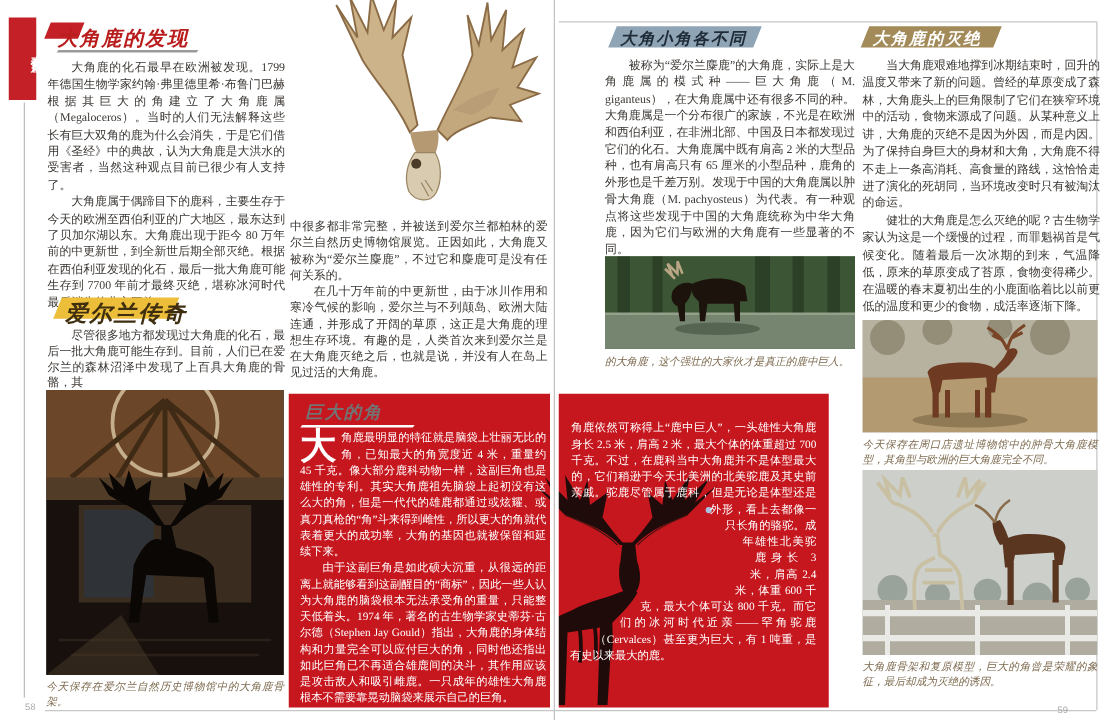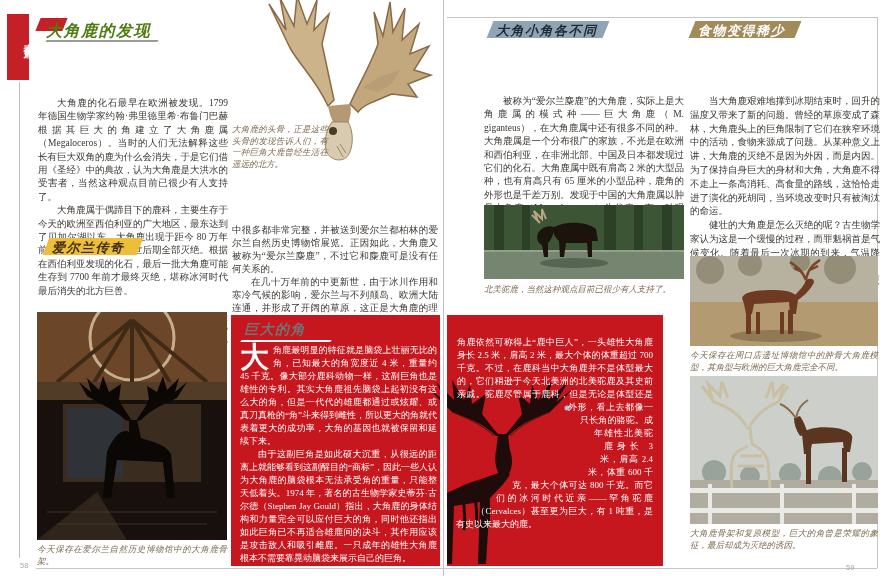--- a/index.html
+++ b/index.html
@@ -1,19 +1,19 @@
 <!DOCTYPE html>
 <html><head>
 <meta charset="utf-8">
 <style>
   html,body{margin:0;padding:0;background:#ffffff;}
   .spread{position:relative;width:894px;height:576px;background:#fff;overflow:hidden;
           font-family:"Liberation Serif",serif;}
   .abs{position:absolute;}
-  .bodytext{position:absolute;font-size:9.5px;line-height:13.4px;color:#3a3632;text-align:justify;margin-top:48px;}
+  .bodytext{position:absolute;font-size:9.5px;line-height:13.4px;color:#3a3632;text-align:justify;}
   .bodytext p{margin:0;text-indent:2em;}
   .bodytext p.noind{text-indent:0;}
   .cap{position:absolute;font-size:8.5px;line-height:11.5px;color:#7d6a4e;font-style:italic;text-align:justify;}
   .photo{position:absolute;overflow:hidden;}
   .photo svg{display:block;}
   .hl-bg{position:absolute;transform:skewX(-22deg);}
   .hl-text{position:absolute;font-weight:bold;font-style:italic;white-space:nowrap;
            font-family:"Liberation Sans",sans-serif;letter-spacing:1.5px;}
   .feat-col{position:absolute;color:#ffffff;font-size:9px;line-height:13px;text-align:justify;}
   .feat-col p{margin:0 0 0 0;text-indent:2em;}
@@ -46,29 +46,29 @@
   </div>
 
   <div class="tab">
     <div class="tab-title">素食篇</div>
     <div class="tab-sub">鹿科</div>
   </div>
   <div class="rule" style="left:19px;top:82px;width:1px;height:476px;background:#bdbdbd;"></div>
 
   <div class="hl-bg" style="left:38px;top:18px;width:27px;height:13px;background:#c32127;"></div>
   <div class="rule" style="left:46px;top:40px;width:112px;height:2px;background:#9a9a9a;transform:skewX(-35deg);"></div>
-  <div class="hl-text" style="left:46px;top:21px;font-size:16px;color:#4d7c0f;">大角鹿的发现</div>
+  <div class="hl-text" style="left:46px;top:21px;font-size:16px;color:#b91c1c;">大角鹿的发现</div>
 
   <div class="bodytext" style="left:38px;top:49px;width:190px;">
     <p>大角鹿的化石最早在欧洲被发现。1799 年德国生物学家约翰·弗里德里希·布鲁门巴赫根据其巨大的角建立了大角鹿属（Megaloceros）。当时的人们无法解释这些长有巨大双角的鹿为什么会消失，于是它们借用《圣经》中的典故，认为大角鹿是大洪水的受害者，当然这种观点目前已很少有人支持了。</p>
     <p>大角鹿属于偶蹄目下的鹿科，主要生存于今天的欧洲至西伯利亚的广大地区，最东达到了贝加尔湖以东。大角鹿出现于距今 80 万年前的中更新世，到全新世后期全部灭绝。根据在西伯利亚发现的化石，最后一批大角鹿可能生存到 7700 年前才最终灭绝，堪称冰河时代最后消失的北方巨兽。</p>
   </div>
 
   <div class="hl-bg" style="left:46px;top:238px;width:94px;height:17px;background:#ecbe3a;"></div>
-  <div class="hl-text" style="left:52px;top:239px;font-size:13px;color:#3f2f10;">爱尔兰传奇</div>
+  <div class="hl-text" style="left:52px;top:239px;font-size:18px;color:#3f2f10;">爱尔兰传奇</div>
 
   <div class="bodytext" style="left:38px;top:263px;width:190px;line-height:12.8px;">
     <p>尽管很多地方都发现过大角鹿的化石，最后一批大角鹿可能生存到。目前，人们已在爱尔兰的森林沼泽中发现了上百具大角鹿的骨骼，其</p>
   </div>
 
   <div class="photo" style="left:37px;top:312px;width:190px;height:228px;background:#20170f;">
     <svg width="190" height="228" viewBox="0 0 190 228">
       <rect x="0" y="0" width="190" height="78" fill="#6b4628"></rect>
       <circle cx="95" cy="26" r="42" fill="none" stroke="#c4ae8c" stroke-width="3"></circle>
       <g stroke="#3f2a16" stroke-width="4">
@@ -84,21 +84,20 @@
         <path d="M92,108 L100,108 L104,126 C116,130 128,132 134,142 L138,186 L130,186 L126,150 L80,148 L74,186 L66,186 L70,140 C76,126 84,116 92,120 Z"></path>
       </g>
       <g stroke="#2a2019" stroke-width="2">
           <path d="M10,200 L180,200 M20,212 L170,212"></path>
         </g>
       <path d="M0,228 L60,180 L90,228 Z" fill="#4a3a28" opacity="0.5"></path>
     </svg>
   </div>
   <div class="cap" style="left:37px;top:544px;width:190px;">今天保存在爱尔兰自然历史博物馆中的大角鹿骨架。</div>
 
-  <div class="cap" style="left:232px;top:124px;width:96px;">大角鹿的头骨，正是这些头骨的发现告诉人们，有一种巨角大鹿曾经生活在遥远的北方。</div>
 
   <div class="bodytext" style="left:232px;top:176px;width:206px;line-height:13px;">
     <p class="noind">中很多都非常完整，并被送到爱尔兰都柏林的爱尔兰自然历史博物馆展览。正因如此，大角鹿又被称为“爱尔兰麋鹿”，不过它和麋鹿可是没有任何关系的。</p>
     <p>在几十万年前的中更新世，由于冰川作用和寒冷气候的影响，爱尔兰与不列颠岛、欧洲大陆连通，并形成了开阔的草原，这正是大角鹿的理想生存环境。有趣的是，人类首次来到爱尔兰是在大角鹿灭绝之后，也就是说，并没有人在岛上见过活的大角鹿。</p>
   </div>
 
   <div class="abs" style="left:231px;top:315px;width:432px;height:251px;background:#c6161e;"></div>
   <div class="rule" style="left:241px;top:340px;width:90px;height:2px;background:#ffffff;transform:skewX(-35deg);"></div>
   <div class="hl-text" style="left:244px;top:321px;font-size:14px;color:#737373;">巨大的角</div>
 
@@ -169,24 +168,24 @@
       <rect x="0" y="46" width="200" height="28" fill="#75856f"></rect>
       <rect x="0" y="45" width="200" height="2" fill="#94a089"></rect>
       <g fill="#1c130d">
         <path d="M70,22 C82,16 102,16 112,24 L114,36 L108,36 L108,52 L104,52 L103,38 L82,38 L80,52 L76,52 L75,36 C70,32 68,27 70,22 Z"></path>
         <path d="M70,22 C64,20 58,22 54,28 C52,34 54,38 58,40 L60,52 L64,52 L64,38 C68,34 70,28 70,22 Z"></path>
       </g>
       <path d="M56,18 L48,10 L54,16 L50,6 L58,14 L58,4 L62,14" stroke="#b8a684" stroke-width="2" fill="none"></path>
       <ellipse cx="90" cy="58" rx="34" ry="5" fill="#4d5c4b" opacity="0.8"></ellipse>
     </svg>
   </div>
-  <div class="cap" style="left:484px;top:284px;width:200px;">北美驼鹿，当然这种观点目前已很少有人支持了。</div>
+  <div class="cap" style="left:484px;top:284px;width:200px;">的大角鹿，这个强壮的大家伙才是真正的鹿中巨人。</div>
 
   <div class="hl-bg" style="left:692px;top:21px;width:106px;height:17px;background:#a28a59;"></div>
-  <div class="hl-text" style="left:698px;top:22px;font-size:13px;color:#ffffff;">食物变得稀少</div>
+  <div class="hl-text" style="left:698px;top:22px;font-size:13px;color:#ffffff;">大角鹿的灭绝</div>
 
   <div class="bodytext" style="left:690px;top:47px;width:190px;line-height:13.8px;">
     <p>当大角鹿艰难地撑到冰期结束时，回升的温度又带来了新的问题。曾经的草原变成了森林，大角鹿头上的巨角限制了它们在狭窄环境中的活动，食物来源成了问题。从某种意义上讲，大角鹿的灭绝不是因为外因，而是内因。为了保持自身巨大的身材和大角，大角鹿不得不走上一条高消耗、高食量的路线，这恰恰走进了演化的死胡同，当环境改变时只有被淘汰的命运。</p>
     <p>健壮的大角鹿是怎么灭绝的呢？古生物学家认为这是一个缓慢的过程，而罪魁祸首是气候变化。随着最后一次冰期的到来，气温降低，原来的草原变成了苔原，食物变得稀少。在温暖的春末夏初出生的小鹿面临着比以前更低的温度和更少的食物，成活率逐渐下降。</p>
   </div>
 
   <div class="photo" style="left:690px;top:256px;width:188px;height:90px;background:#b7b1a0;">
     <svg width="188" height="90" viewBox="0 0 188 90">
       <rect x="0" y="0" width="188" height="50" fill="#b7b1a0"></rect>
       <g fill="#948e79">

